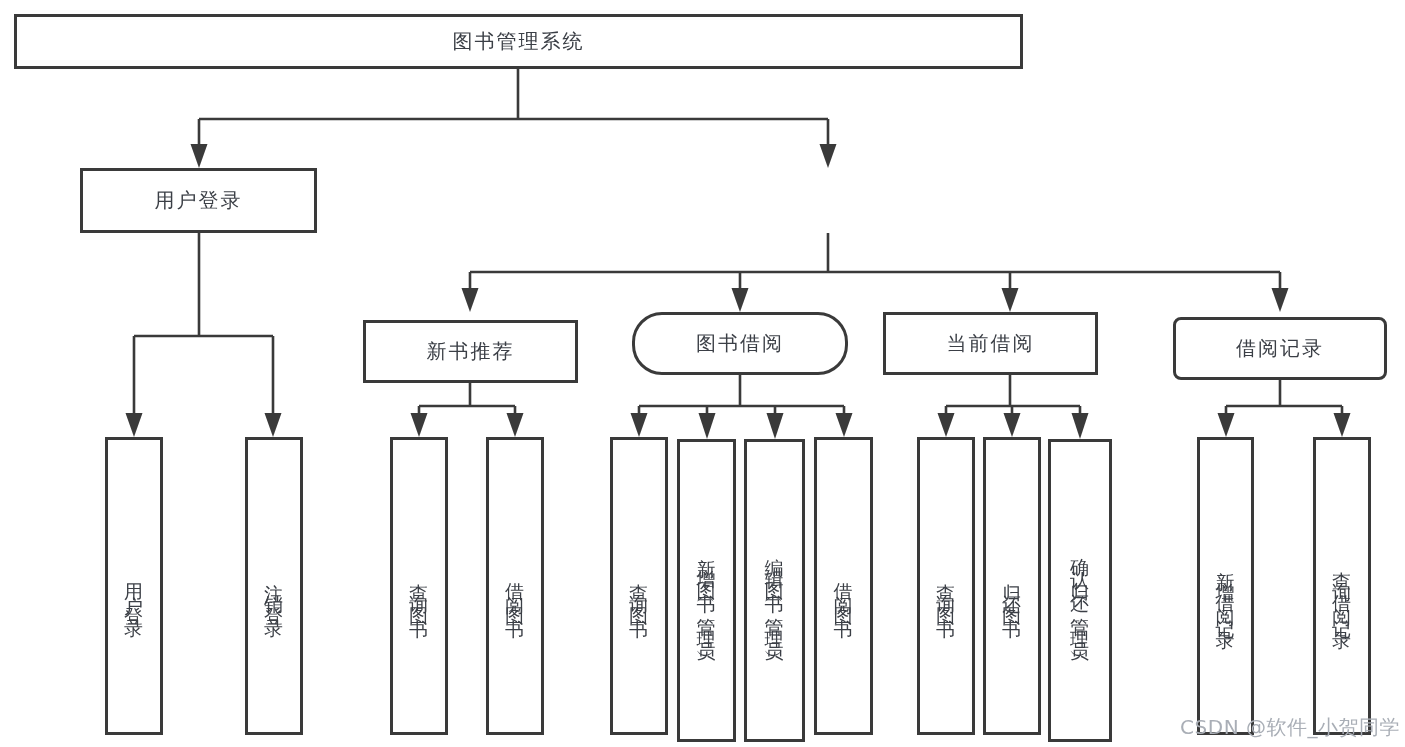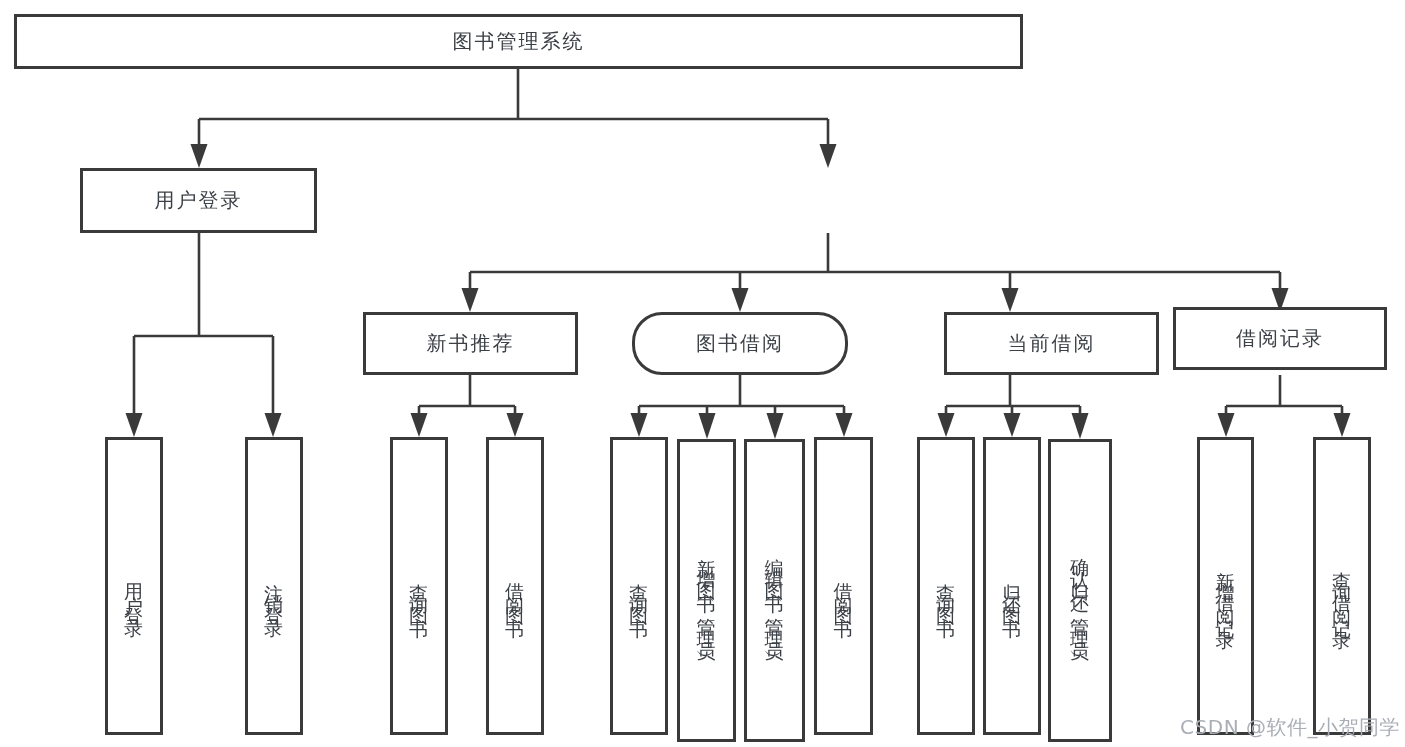--- a/index.html
+++ b/index.html
@@ -85,24 +85,24 @@
       <path d="M1280,375 V406 M1226,406 H1342 M1226,406 V416 M1342,406 V416"></path>
       <polygon points="1217.5,413 1234.5,413 1226,437"></polygon>
       <polygon points="1333.5,413 1350.5,413 1342,437"></polygon>
     </g>
   </svg>
 
   <div class="node h-node" style="left:14px; top:14px; width:1009px; height:55px;">图书管理系统</div>
 
   <div class="node h-node" style="left:80px; top:168px; width:237px; height:65px;">用户登录</div>
 
-  <div class="node h-node" style="left:363px; top:312px; width:215px; height:63px;">新书推荐</div>
+  <div class="node h-node" style="left:363px; top:320px; width:215px; height:63px;">新书推荐</div>
   <div class="node h-node" style="left:632px; top:312px; width:216px; height:63px;border-radius:30px;">图书借阅</div>
-  <div class="node h-node" style="left:944px; top:312px; width:215px; height:63px;text-align:right;">当前借阅</div>
-  <div class="node h-node" style="left:1173px; top:307px; width:214px; height:63px;">借阅记录</div>
+  <div class="node h-node" style="left:883px; top:312px; width:215px; height:63px;text-align:right;">当前借阅</div>
+  <div class="node h-node" style="left:1173px; top:317px; width:214px; height:63px;border-radius:8px;">借阅记录</div>
 
   <div class="node v-node" style="left:105px; top:437px; width:58px; height:298px;">
     <span class="vtxt">用户登录</span>
   </div>
   <div class="node v-node" style="left:245px; top:437px; width:58px; height:298px;">
     <span class="vtxt">注销登录</span>
   </div>
 
   <div class="node v-node" style="left:390px; top:437px; width:58px; height:298px;">
     <span class="vtxt">查询图书</span>

